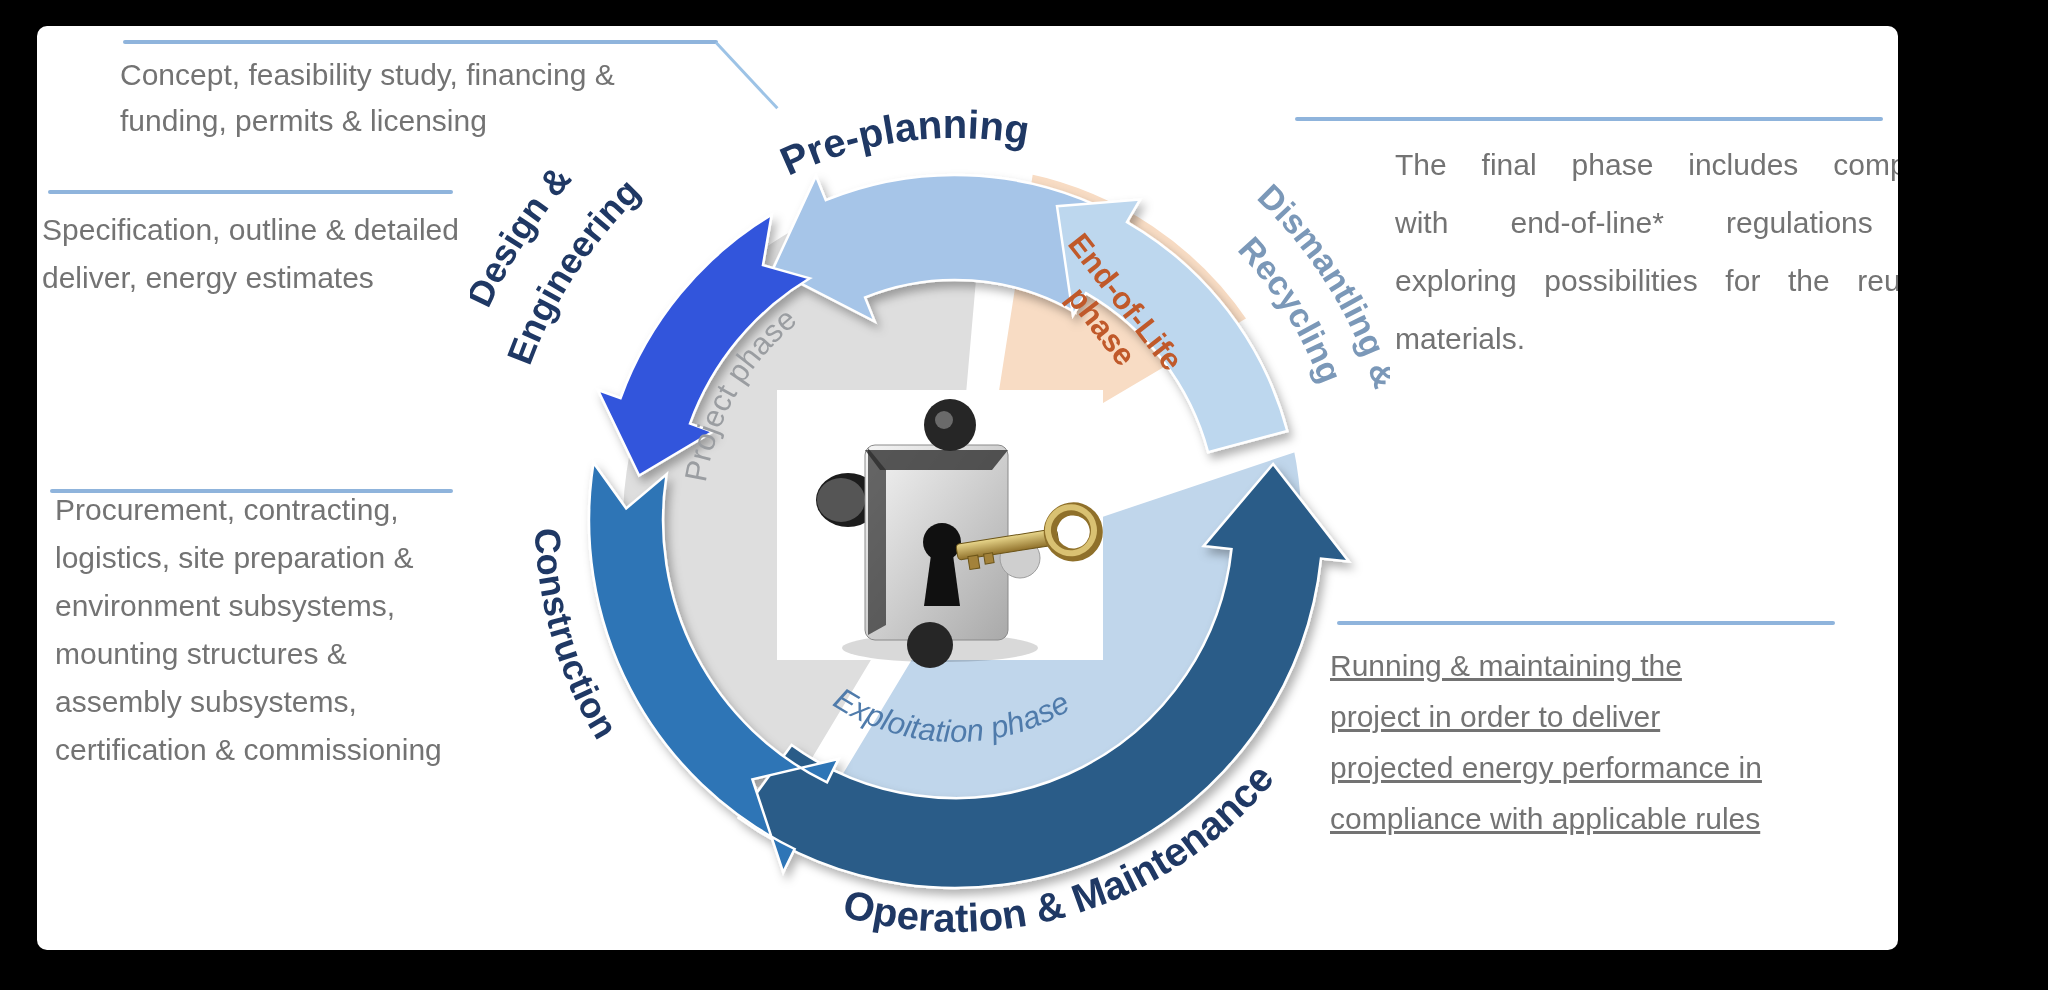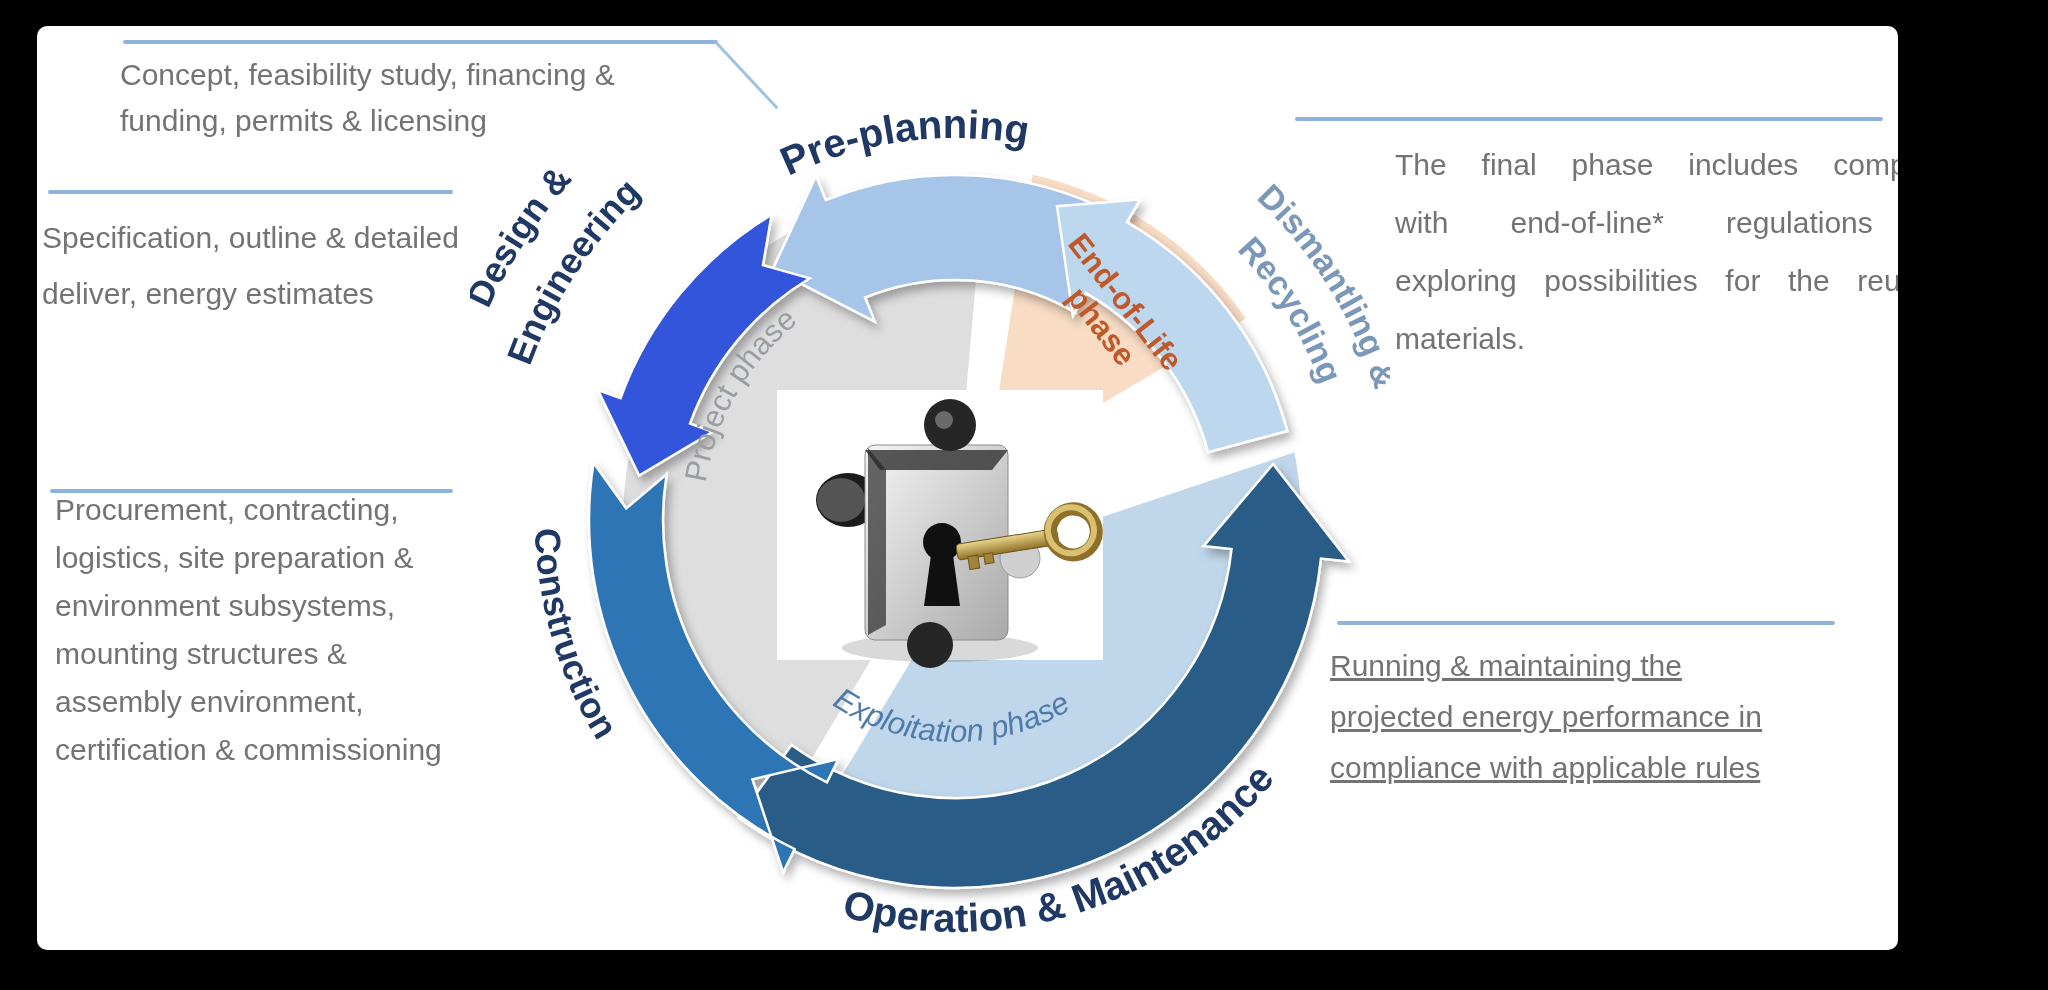--- a/index.html
+++ b/index.html
@@ -10,21 +10,21 @@
   .panel{
     position:absolute;left:37px;top:26px;width:1861px;height:924px;
     background:#fff;border-radius:10px;overflow:hidden;
   }
   .cline{position:absolute;height:4px;background:#8fb4dc;border-radius:2px;}
   .cline-diag{position:absolute;width:90px;height:3px;background:#9dc3e6;
     transform-origin:0 50%;transform:rotate(47deg);}
   .callout{position:absolute;color:#737373;font-size:30px;}
   .callout .ln{white-space:nowrap;}
   .tl .ln{height:46px;line-height:46px;}
-  .ml .ln{height:48px;line-height:48px;margin-top:8px;}
+  .ml .ln{height:48px;line-height:48px;}
   .bl .ln{height:48px;line-height:48px;}
   .tr{width:590px;}
   .tr .ln{height:58px;line-height:58px;}
   .tr .just{text-align:justify;text-align-last:justify;white-space:normal;}
   .br .ln{height:51px;line-height:51px;text-decoration:underline;}
   .diagram-wrap{position:absolute;left:433px;top:24px;width:920px;height:920px;}
   text{font-family:"Liberation Sans", sans-serif;}
   .lbl-navy{fill:#1f3864;font-weight:bold;}
   .lbl-steel{fill:#7b98b8;font-weight:600;}
   .lbl-gray{fill:#9a9da1;}
@@ -52,33 +52,34 @@
   <div class="callout ml" style="left:5px;top:180px;">
     <div class="ln">Specification, outline &amp; detailed</div>
     <div class="ln">deliver, energy estimates</div>
   </div>
 
   <div class="callout bl" style="left:18px;top:460px;">
     <div class="ln">Procurement, contracting,</div>
     <div class="ln">logistics, site preparation &amp;</div>
     <div class="ln">environment subsystems,</div>
     <div class="ln">mounting structures &amp;</div>
-    <div class="ln">assembly environment,</div>
+    <div class="ln">assembly subsystems,</div>
     <div class="ln">certification &amp; commissioning</div>
   </div>
 
   <div class="callout tr" style="left:1358px;top:110px;">
     <div class="ln just">The final phase includes compliance</div>
     <div class="ln just">with end-of-line* regulations and</div>
     <div class="ln just">exploring possibilities for the reuse of</div>
     <div class="ln">materials.</div>
   </div>
 
   <div class="callout br" style="left:1293px;top:614px;">
     <div class="ln">Running &amp; maintaining the</div>
+    <div class="ln">project in order to deliver</div>
     <div class="ln">projected energy performance in</div>
     <div class="ln">compliance with applicable rules</div>
   </div>
 
   <div class="diagram-wrap">
   <svg width="920" height="920" viewBox="0 0 920 920">
     <defs>
       <filter id="ds" x="-20%" y="-20%" width="150%" height="150%">
         <feDropShadow dx="4" dy="6" stdDeviation="5" flood-color="#000000" flood-opacity="0.3"></feDropShadow>
       </filter>

